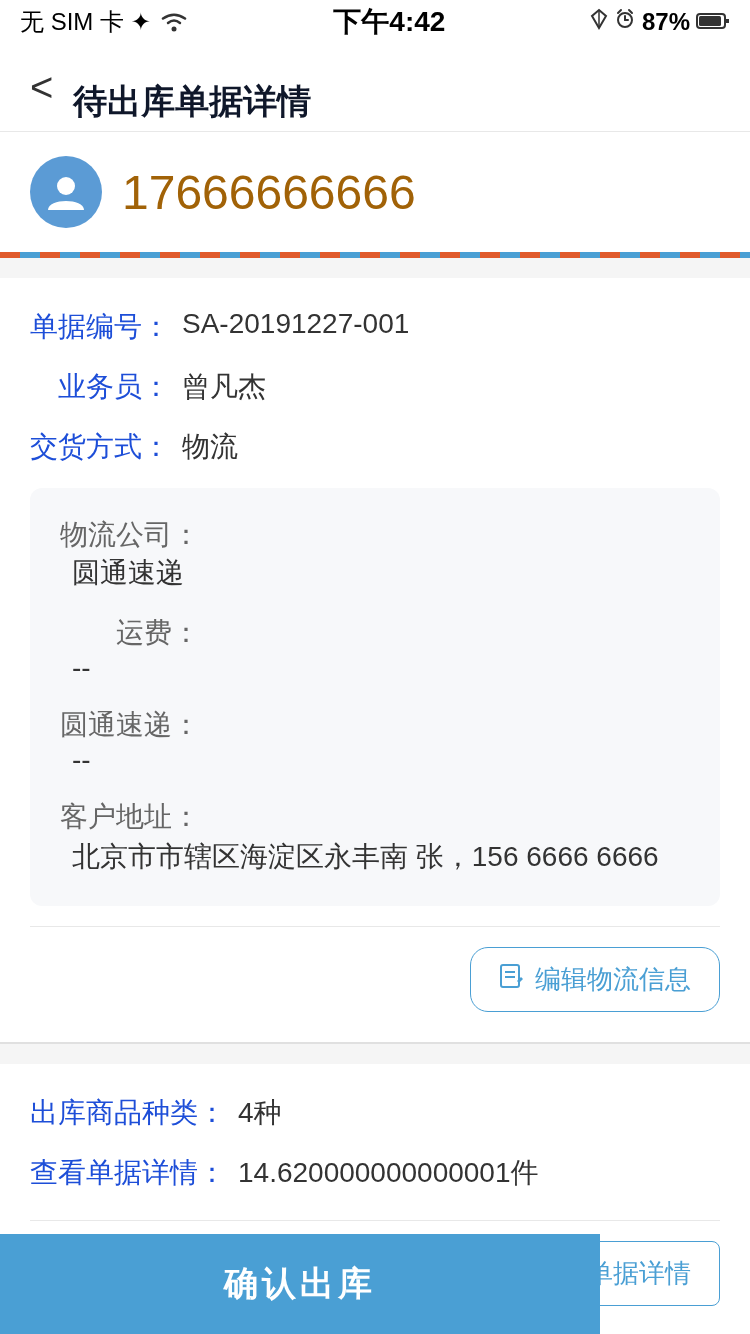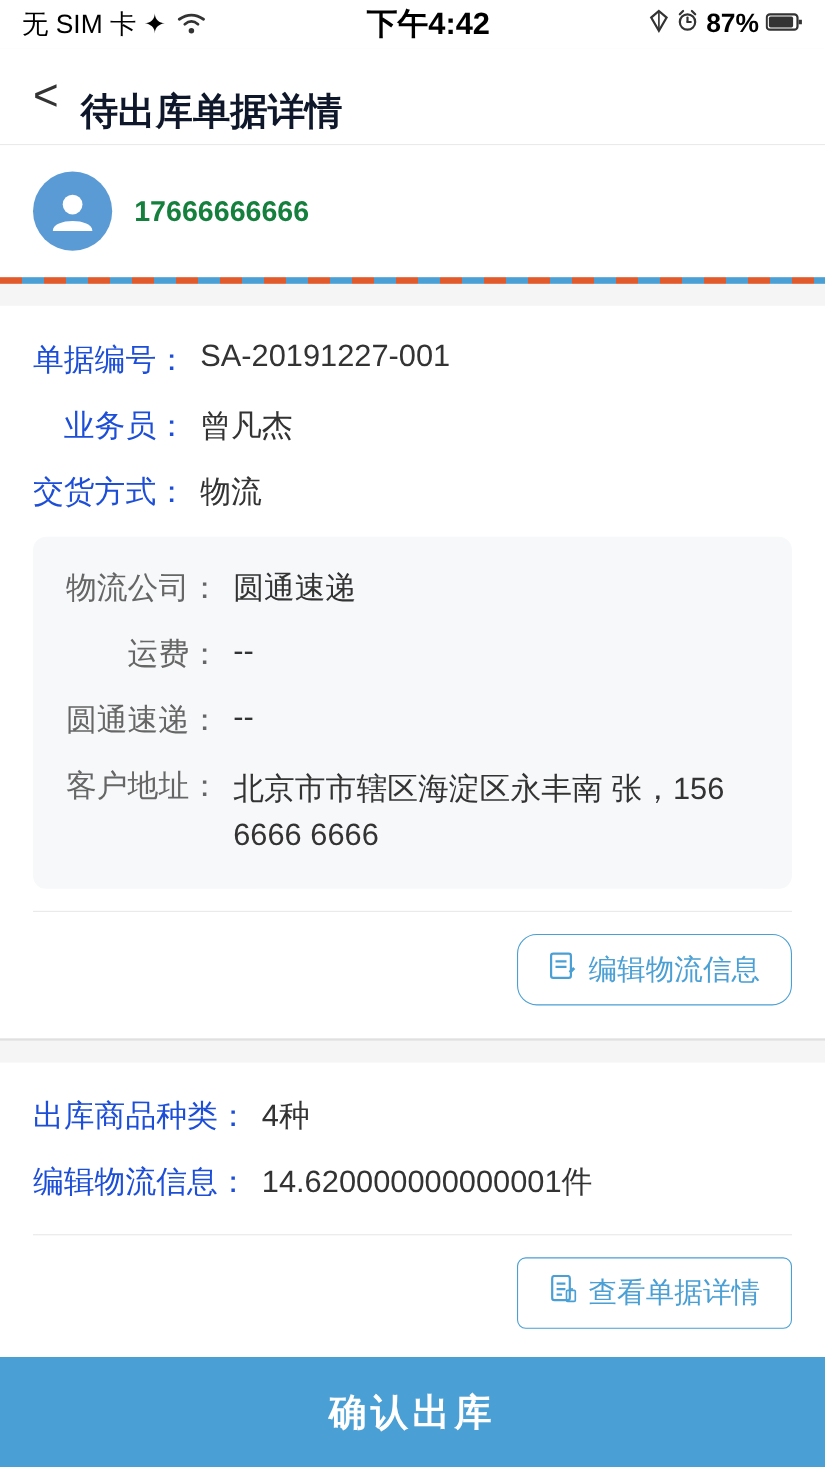--- a/index.html
+++ b/index.html
@@ -82,23 +82,23 @@
       background: #5b9bd5;
       display: flex;
       align-items: center;
       justify-content: center;
     }
     .avatar svg {
       width: 44px;
       height: 44px;
     }
     .phone-number {
-      font-size: 26px;
-      font-weight: 700;
-      color: #15803d;
+      font-size: 48px;
+      font-weight: 400;
+      color: #a16207;
     }
 
     
     .dashed-divider {
       height: 6px;
       background: repeating-linear-gradient(
         90deg,
         #e05a2b 0px, #e05a2b 20px,
         #4a9fd4 20px, #4a9fd4 40px
       );
@@ -140,20 +140,21 @@
       border-radius: 12px;
       margin-top: 20px;
       padding: 28px 30px;
     }
 
     .logistics-row {
       display: flex;
       align-items: flex-start;
       margin-bottom: 22px;
       font-size: 28px;
+      flex-direction: column;
     }
     .logistics-row:last-child {
       margin-bottom: 0;
     }
     .logistics-label {
       color: #666;
       min-width: 140px;
       text-align: right;
       flex-shrink: 0;
     }
@@ -226,21 +227,21 @@
     
     .bottom-spacer {
       height: 200px;
     }
 
     
     .confirm-btn-area {
       position: fixed;
       bottom: 0;
       left: 0;
-      width: 750px;
+      width: 600px;
       background: #4a9fd4;
       height: 100px;
       display: flex;
       align-items: center;
       justify-content: center;
       cursor: pointer;
     }
     .confirm-btn-text {
       color: #fff;
       font-size: 34px;
@@ -364,21 +365,21 @@
 </div>
 
 <div class="section-separator"></div>
 
 <div class="goods-section">
   <div class="info-row">
     <span class="info-label">出库商品种类：</span>
     <span class="info-value">4种</span>
   </div>
   <div class="info-row">
-    <span class="info-label">编辑物流信息：</span>
+    <span class="info-label">查看单据详情：</span>
     <span class="info-value">14.620000000000001件</span>
   </div>
 
   <div class="view-detail-row">
     <button class="view-detail-btn">
       <span>
         <svg width="26" height="26" viewBox="0 0 26 26" fill="none">
           <rect x="3" y="1" width="16" height="22" rx="2" fill="none" stroke="#4a9fd4" stroke-width="2"></rect>
           <line x1="7" y1="8" x2="15" y2="8" stroke="#4a9fd4" stroke-width="2"></line>
           <line x1="7" y1="13" x2="15" y2="13" stroke="#4a9fd4" stroke-width="2"></line>

